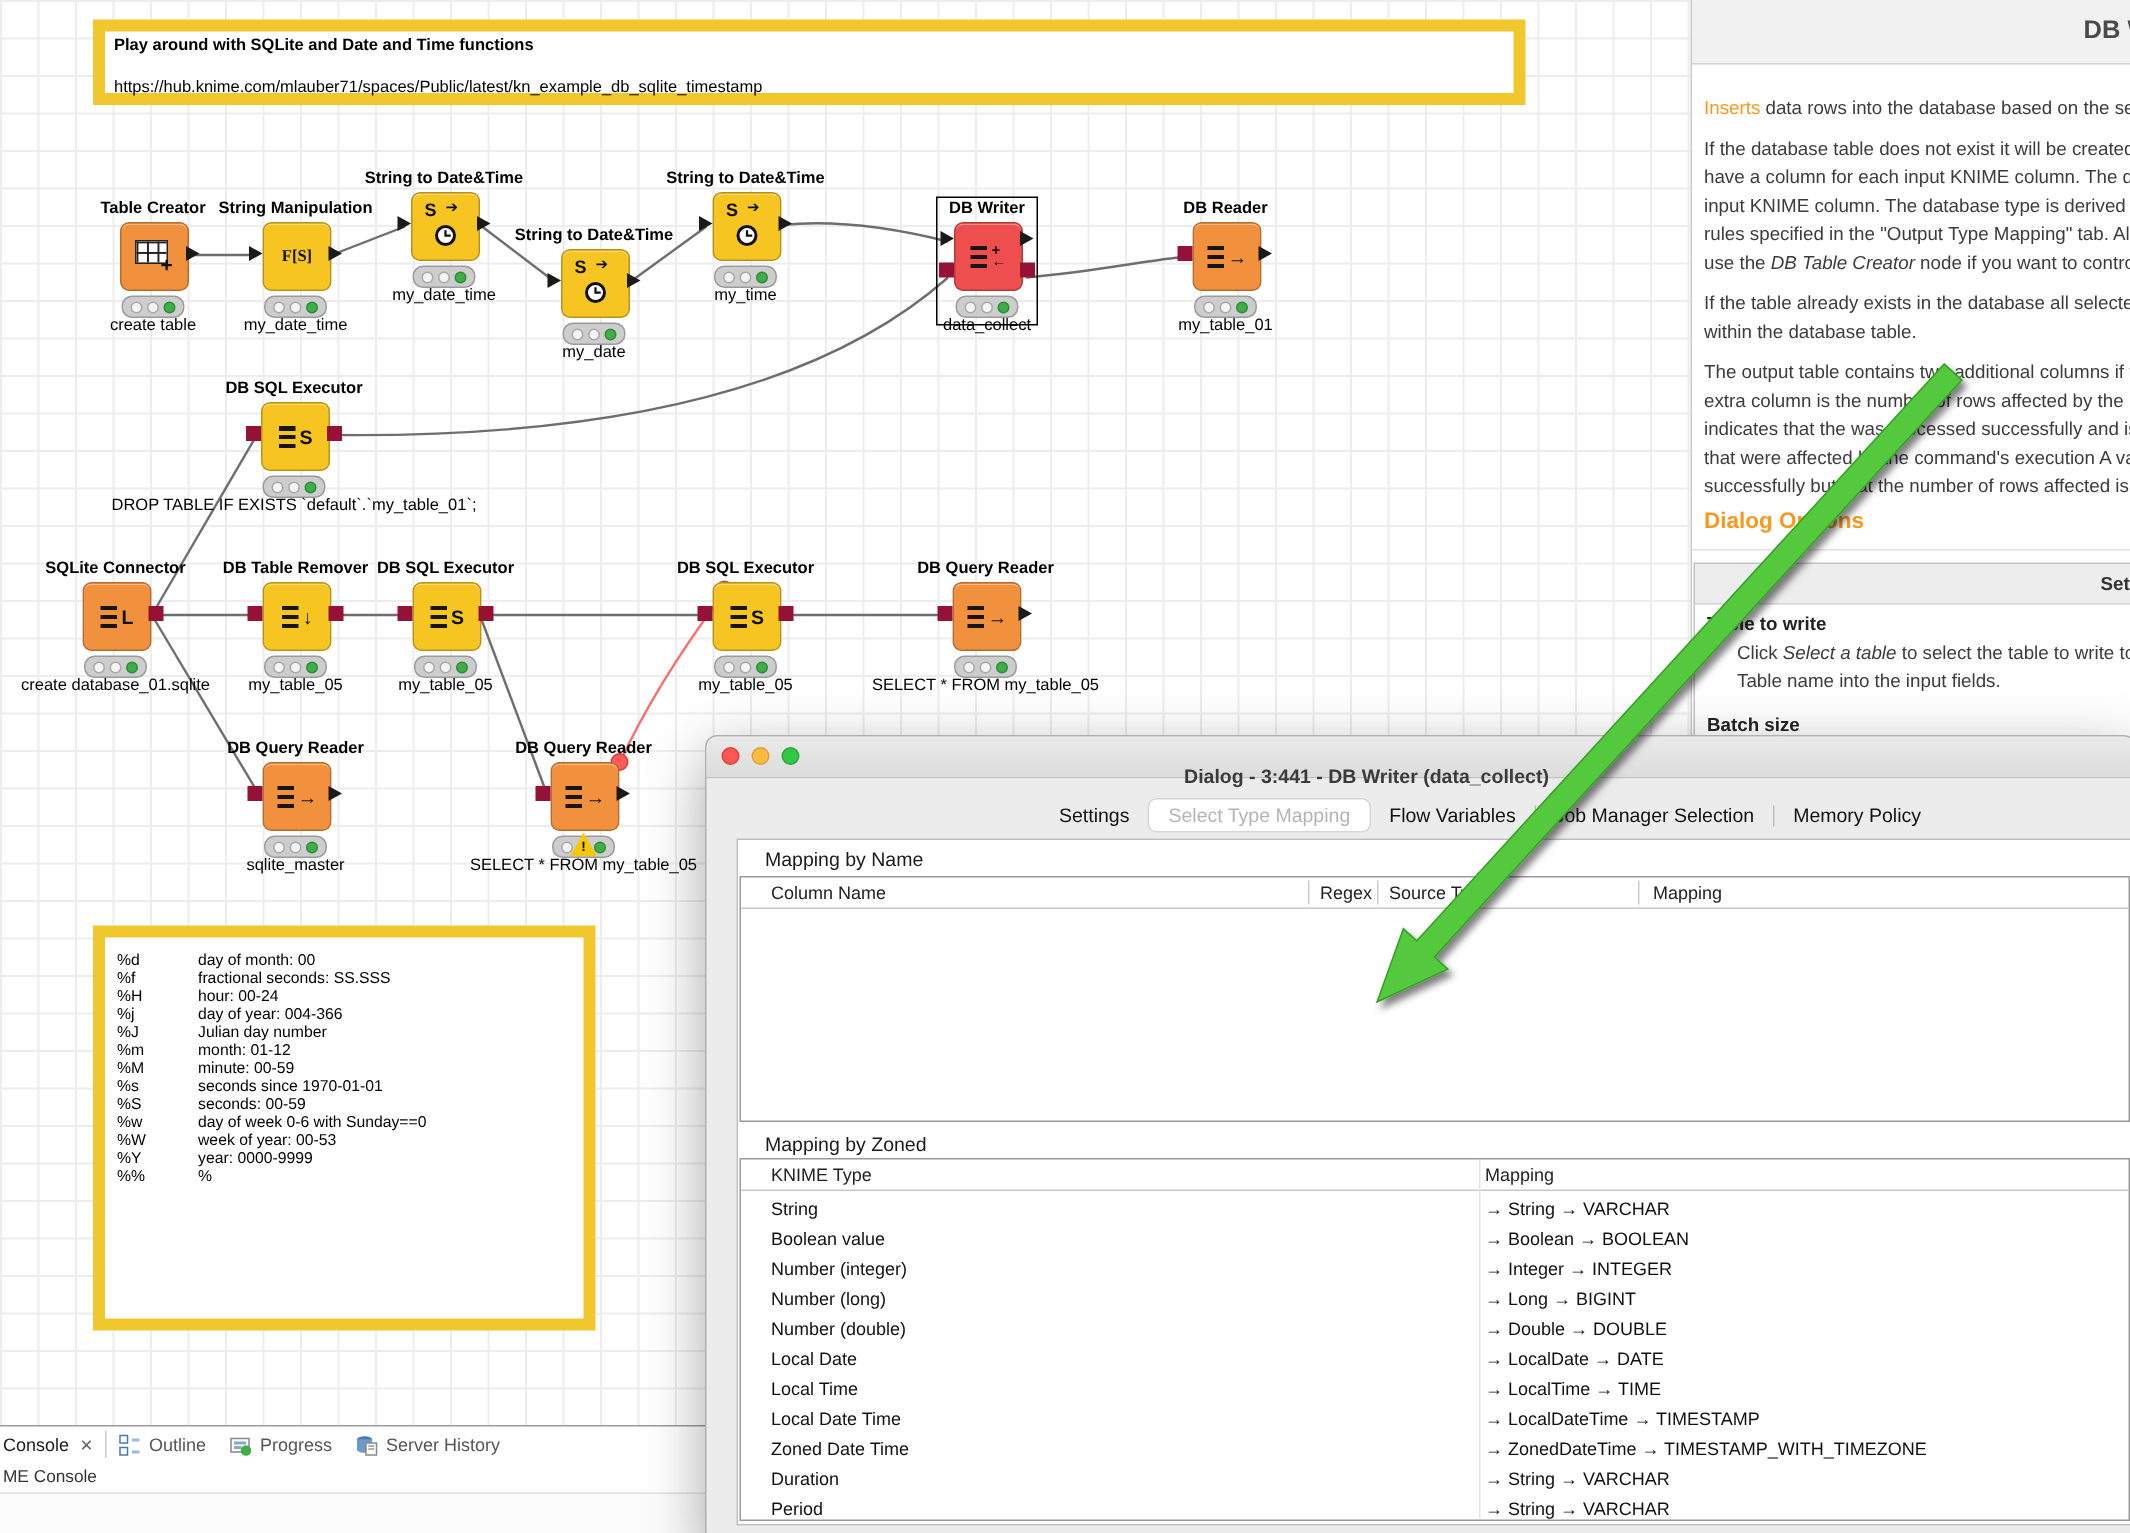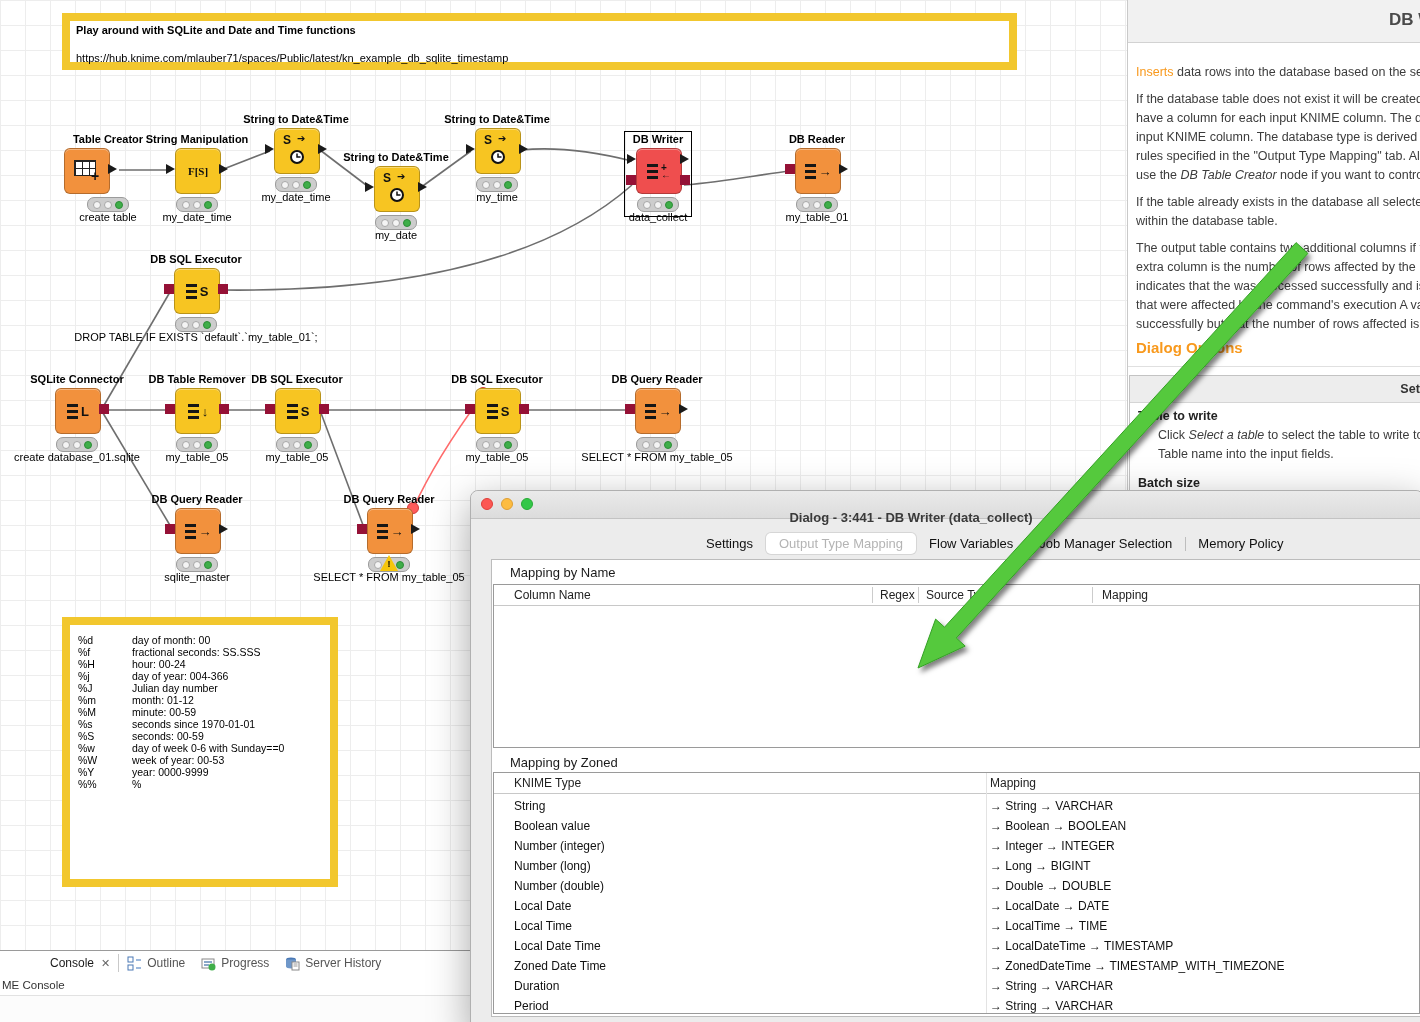--- a/index.html
+++ b/index.html
@@ -50,29 +50,29 @@
   .ic-s{position:absolute;left:8px;top:4px;font-size:12px;font-weight:bold;color:#111;}
   .ic-arr{position:absolute;left:22px;top:4px;font-size:10px;color:#111;}
   .ic-clock{position:absolute;left:14px;top:20px;}
   .ic-wr{display:flex;flex-direction:column;line-height:7px;font-size:10px;font-weight:bold;color:#111;}
 
   
   .ann{position:absolute;background:#fff;border:8px solid var(--ann-yellow);z-index:3;}
   .ann-top{left:62px;top:13px;width:955px;height:57px;box-sizing:border-box;}
   .ann-top .l1{font-size:11px;font-weight:bold;margin:3px 0 0 6px;white-space:nowrap;}
   .ann-top .l2{font-size:11px;margin:16px 0 0 6px;white-space:nowrap;}
-  .ann-fmt{left:62px;top:617px;width:276px;height:270px;box-sizing:border-box;}
+  .ann-fmt{left:62px;top:617px;width:335px;height:270px;box-sizing:border-box;}
   .fmt-row{font-size:10.5px;line-height:12px;white-space:nowrap;}
   .fmt-row .code{display:inline-block;width:54px;margin-left:8px;}
   #fmt-rows{padding-top:9px;}
 
   
   .bottom{position:absolute;left:0;top:950px;width:1127px;height:72px;background:#fff;
      border-top:1px solid #9a9a9a;z-index:4;}
-  .btabs{position:absolute;left:0;top:0;height:24px;display:flex;align-items:center;font-size:12px;color:#555;margin-left:48px;}
+  .btabs{position:absolute;left:0;top:0;height:24px;display:flex;align-items:center;font-size:12px;color:#555;}
   .btab{display:flex;align-items:center;gap:5px;padding:0 8px;white-space:nowrap;}
   .btab.active{color:#1a1a1a;padding-left:2px;}
   .btab .close{color:#666;font-size:11px;margin-left:2px;}
   .bsep{width:1px;height:18px;background:#c9c9c9;}
   .console-line{position:absolute;left:2px;top:28px;font-size:11.5px;color:#333;white-space:nowrap;}
   .bdiv{position:absolute;left:0;top:44px;width:100%;border-top:1px solid #e2e2e2;height:28px;background:#fcfcfc;}
 
   
   .help{position:absolute;left:1127px;top:0;width:293px;height:1022px;background:#fff;
      border-left:1px solid #c9c9c9;overflow:hidden;z-index:5;font-size:12.5px;color:#3c3c3c;}
@@ -137,21 +137,21 @@
       <path d="M103,413 L171,527" fill="none" stroke="#6e6e6e" stroke-width="1.6"></path>
       <path d="M221,410 L271,410" fill="none" stroke="#6e6e6e" stroke-width="1.6"></path>
       <path d="M321,410 L471,410" fill="none" stroke="#6e6e6e" stroke-width="1.6"></path>
       <path d="M321,413 L363,525" fill="none" stroke="#6e6e6e" stroke-width="1.6"></path>
       <path d="M521,410 L631,410" fill="none" stroke="#6e6e6e" stroke-width="1.6"></path>
       <path d="M413,509 C432,467 462,423 482,396" fill="none" stroke="#FF6B6B" stroke-width="1.5"></path>
       <circle cx="483" cy="393" r="5.5" fill="#ff5b5b" stroke="#d23b3b"></circle>
       <circle cx="413" cy="508" r="5.5" fill="#ff5b5b" stroke="#d23b3b"></circle>
     </svg>
   <div id="nodes">
-      <div class="node orange" style="left: 64px; top: 148px; padding-left: 44px;">
+      <div class="node orange" style="left: 80px; top: 148px;">
         <div class="ntitle">Table Creator</div>
         <div class="nicon">
           <span class="ic-grid"></span>
           <span class="ic-plus">+</span>
         </div>
         <span class="pt tri" style="top: 16px; left: 44px;"></span>
         <div class="traffic">
           <span class="dot off"></span>
           <span class="dot off"></span>
           <span class="dot on"></span>
@@ -498,21 +498,21 @@
 <div class="dialog">
   <div class="titlebar">
     <span class="tl-btn tl-red"></span>
     <span class="tl-btn tl-yellow"></span>
     <span class="tl-btn tl-green"></span>
     <div class="dtitle">Dialog - 3:441 - DB Writer (data_collect)</div>
   </div>
 
   <div class="seg" id="dlg-tabs">
       <div class="seg-item">Settings</div>
-      <div class="seg-item selected">Output Type Mapping</div>
+      <div class="seg-item selected">Select Type Mapping</div>
       <div class="seg-item">Flow Variables</div>
       <div class="seg-item">Job Manager Selection</div>
       <div class="seg-item">Memory Policy</div>
     </div>
 
   <div class="dlg-content">
     <div class="sec-label" style="top:5px">Mapping by Name</div>
     <div class="dtable" id="tblA" style="top:24px;height:164px">
       <div class="dhead-line"></div>
     <div class="dth" style="left: 20px;">Column Name</div>

